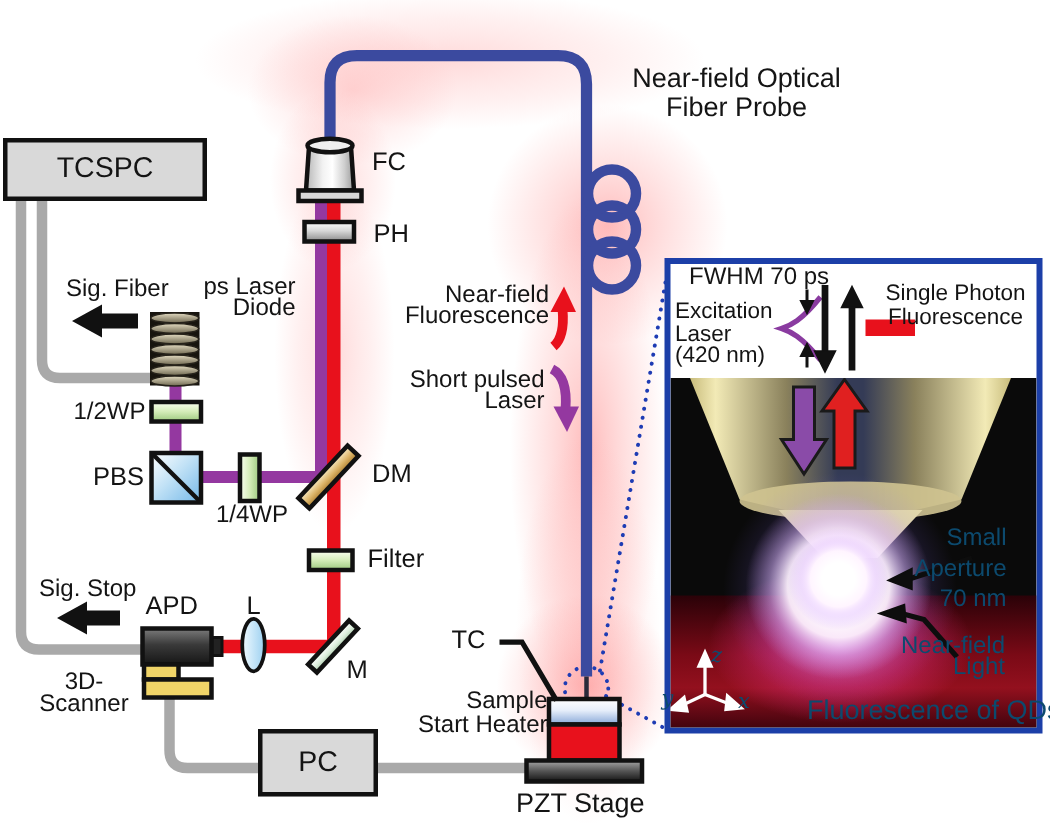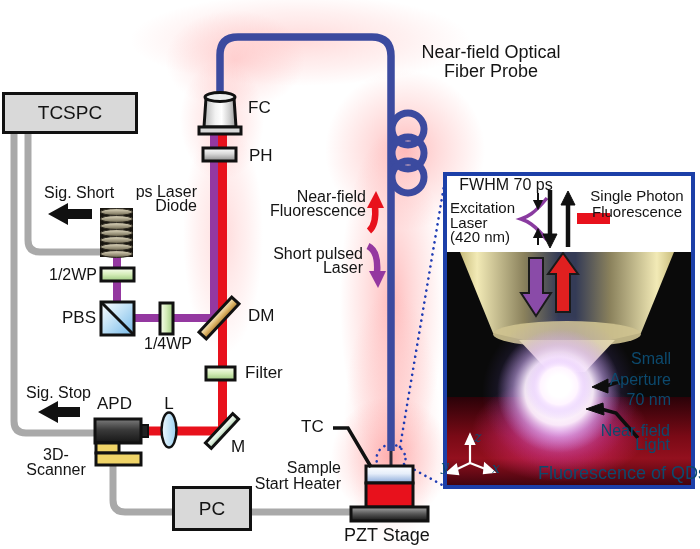--- a/index.html
+++ b/index.html
@@ -303,21 +303,21 @@
   </g>
 </svg>
 
 <div class="box" style="left:172px;top:486px;width:74px;height:39px;">
   <span>PC</span>
 </div>
 <div class="box" style="left:2px;top:92px;width:130px;height:36px;">
   <span>TCSPC</span>
 </div>
 
-<div class="lbl" style="left:44px;top:186px;">Sig. Short</div>
+<div class="lbl" style="left:44px;top:186px;">Sig. Fiber</div>
 <div class="lbl rt" style="right:503px;top:185px;">
   <span>ps Laser</span>
       <span>Diode</span>
 </div>
 <div class="lbl" style="right:603px;top:268px;">1/2WP</div>
 <div class="lbl f17" style="right:604px;top:309px;">PBS</div>
 <div class="lbl ct" style="left:140px;top:337px;width:56px;">1/4WP</div>
 <div class="lbl f17" style="left:248px;top:307px;">DM</div>
 <div class="lbl f17" style="left:245px;top:364px;">Filter</div>
 <div class="lbl f17" style="left:248px;top:99px;">FC</div>
@@ -336,21 +336,21 @@
 </div>
 <div class="lbl" style="left:26px;top:386px;">Sig. Stop</div>
 <div class="lbl f17" style="left:97px;top:395px;">APD</div>
 <div class="lbl ct f17" style="left:161px;top:395px;width:16px;">L</div>
 <div class="lbl f17" style="left:231px;top:438px;">M</div>
 <div class="lbl ct" style="left:16px;top:448px;width:80px;line-height:14.5px;">
   <span>3D-</span>
       <span>Scanner</span>
 </div>
 <div class="lbl f17" style="left:301px;top:418px;">TC</div>
-<div class="lbl rt" style="right:359px;top:460px;line-height:16px;">
+<div class="lbl rt" style="right:335px;top:460px;line-height:16px;">
   <span>Sample</span>
       <span>Start Heater</span>
 </div>
 <div class="lbl f18" style="left:344px;top:526px;">PZT Stage</div>
 
 <div class="lbl ct inset-lbl" style="left:450px;top:178px;width:112px;font-size:16px;">FWHM 70 ps</div>
 <div class="lbl inset-lbl" style="left:450px;top:201px;font-size:15px;line-height:14.5px;">
   <span>Excitation</span>
       <span>Laser</span>
       <span>(420 nm)</span>

